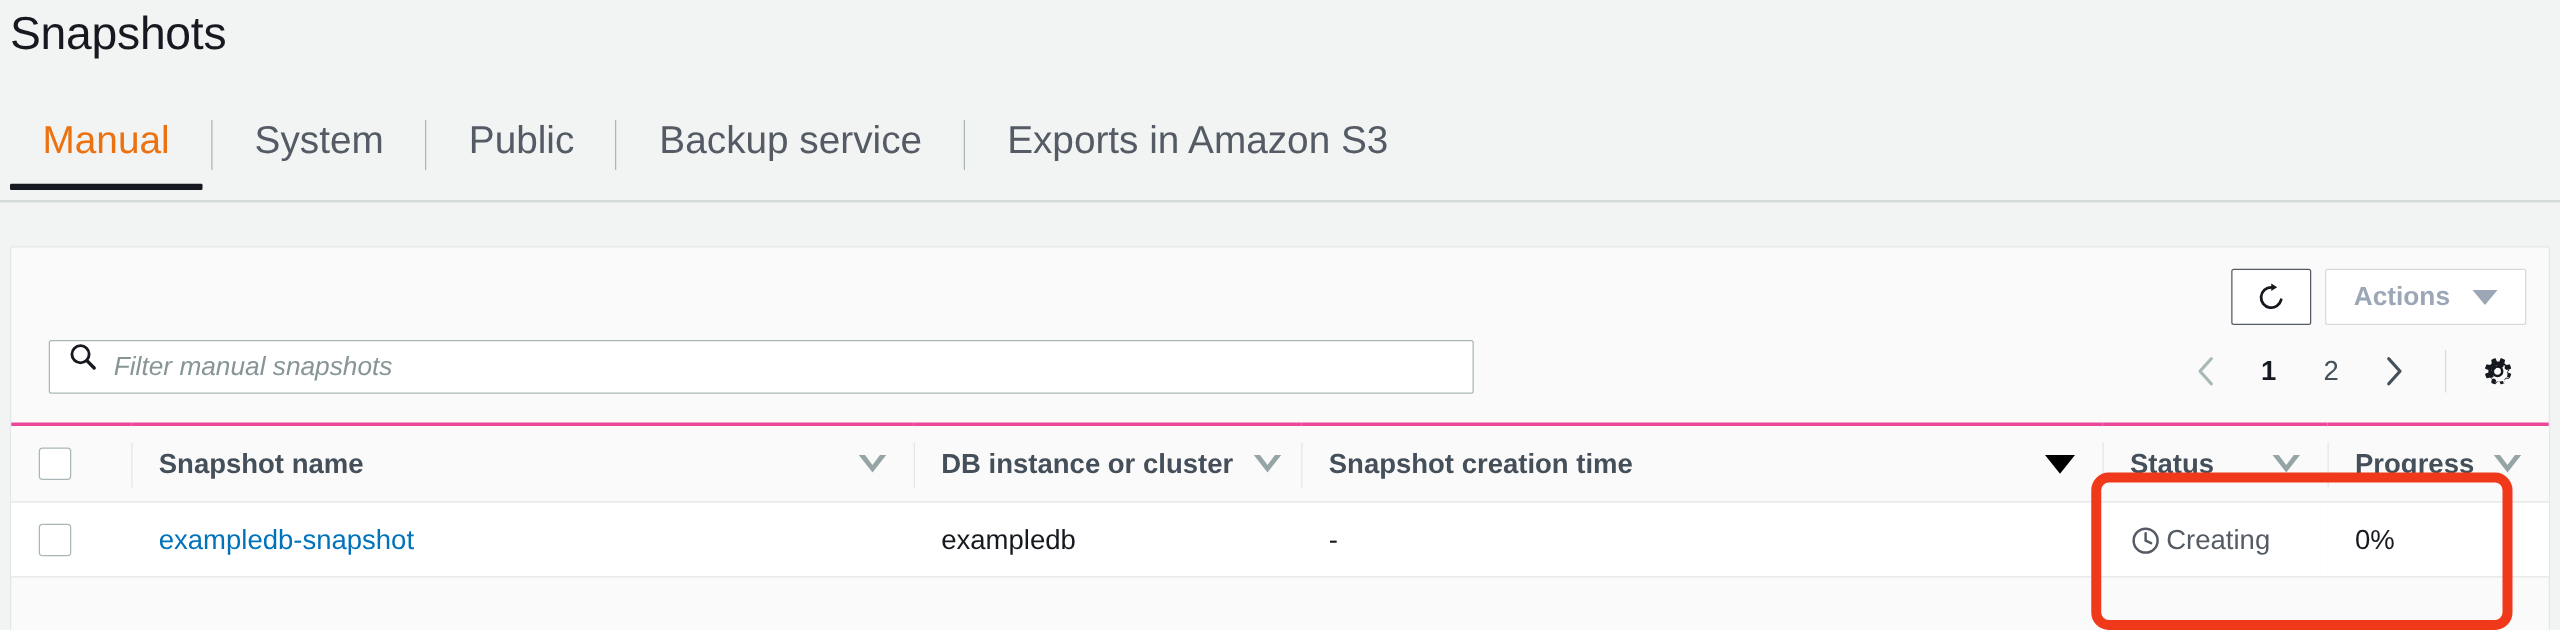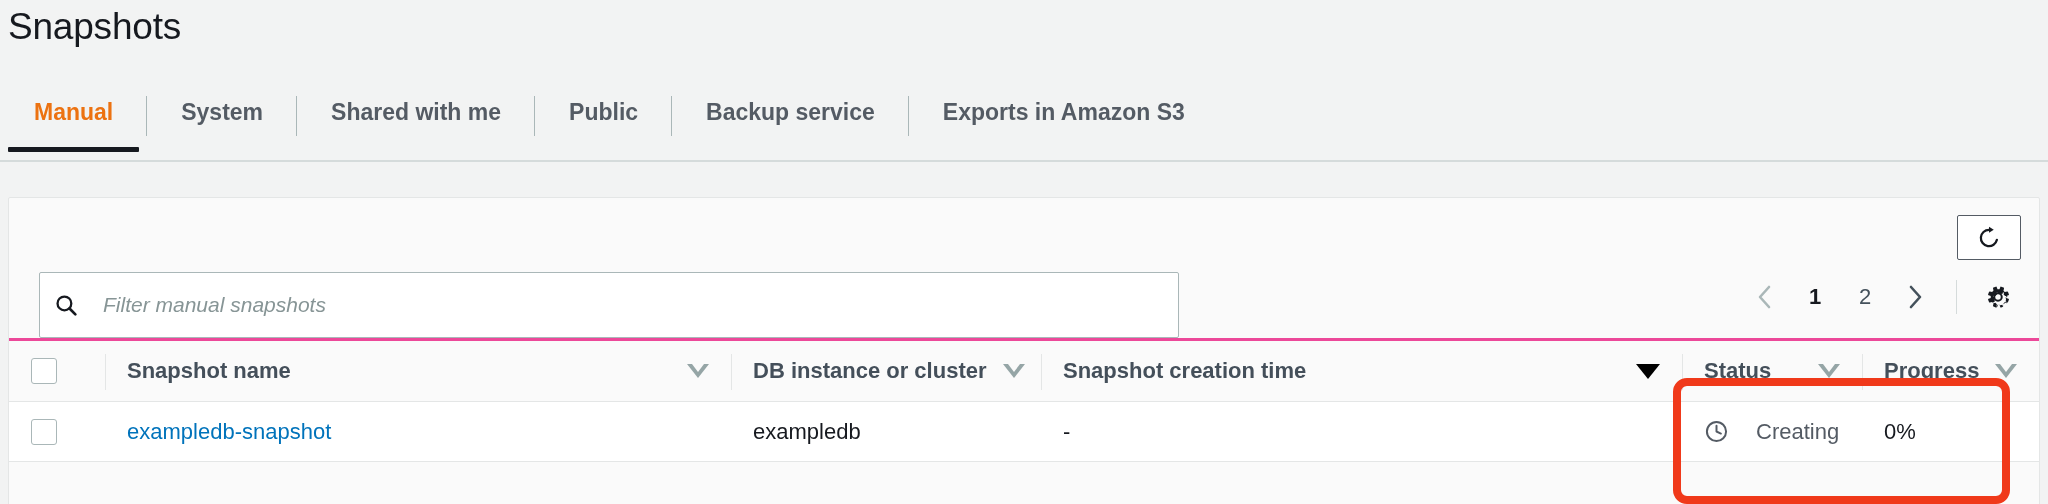--- a/index.html
+++ b/index.html
@@ -20,21 +20,21 @@
 
   
   .tabs {
     position: absolute; left: 0; top: 86px;
     width: 2048px; height: 75px;
     display: flex; align-items: flex-start;
   }
   .tab {
     position: relative;
     padding: 10px 34px 24px 34px;
-    font-size: 23px; font-weight: bold;
+    font-size: 31px; font-weight: normal;
     color: #545b64; white-space: nowrap;
     line-height: 32px; cursor: pointer;
   }
   .tab .divider {
     position: absolute; right: 0; top: 10px;
     width: 1px; height: 40px; background: #aab7b8;
   }
   .tab:last-child .divider { display: none; }
   .tab.active { color: #ec7211; }
   .tab.active .underline {
@@ -95,23 +95,23 @@
     padding: 0 28px; background: #ec7211;
     border: 1px solid #ec7211; color: #fff;
   }
 
   
   .filter-row {
     position: relative; height: 66px;
   }
   .search-box {
     position: absolute; left: 30px; top: 0;
-    width: 1140px; height: 66px;
+    width: 1140px; height: 43px;
     background: #fff; border: 1px solid #aab7b8; border-radius: 2px;
-    display: flex; align-items: center; padding: 0 14px; gap: 24px;
+    display: flex; padding: 0 14px; gap: 12px;
   }
   .search-box svg { flex: 0 0 auto; }
   .search-input {
     border: none; outline: none; background: transparent;
     font-family: "Liberation Sans", sans-serif;
     font-size: 21px; font-style: italic; color: #879596;
     width: 100%;
   }
   .search-input::placeholder { color: #879596; opacity: 1; }
 
@@ -166,21 +166,21 @@
     border-top: 15px solid #000;
   }
   .table tbody td {
     height: 60px; background: #fff;
     font-size: 22px; color: #16191f;
     padding: 0 22px; vertical-align: middle;
     border-bottom: 1px solid #e4e6e6;
     white-space: nowrap; position: relative;
   }
   .link { color: #0073bb; cursor: pointer; }
-  .cell-status { display: flex; align-items: flex-start; gap: 27px; color: #545b64; }
+  .cell-status { display: flex; align-items: flex-end; gap: 4px; color: #545b64; }
 
   
   .cb {
     width: 26px; height: 26px;
     border: 1px solid #aab7b8; border-radius: 3px;
     background: #fff; cursor: pointer; display: block;
   }
   th.col-cb, td.col-cb { padding-left: 28px; padding-right: 0; }
 
   
@@ -204,24 +204,20 @@
     <div class="tab active">
       <span>Manual</span>
       <span class="underline"></span>
       <span class="divider"></span>
     </div>
     <div class="tab">
       <span>System</span>
       <span class="divider"></span>
     </div>
     <div class="tab">
-      <span>Shared with me</span>
-      <span class="divider"></span>
-    </div>
-    <div class="tab">
       <span>Public</span>
       <span class="divider"></span>
     </div>
     <div class="tab">
       <span>Backup service</span>
       <span class="divider"></span>
     </div>
     <div class="tab">
       <span>Exports in Amazon S3</span>
       
@@ -232,20 +228,24 @@
   <div class="container">
 
     <div class="panel-header">
 
       <div class="panel-actions">
         <div class="btn btn-icon">
           <svg width="26" height="26" viewBox="0 0 24 24">
             <path d="M12 4.5a7.5 7.5 0 1 0 7.3 9.2" fill="none" stroke="#16191f" stroke-width="2.1" stroke-linecap="round"></path>
             <path d="M12 1.6v5.6l4.4-2.8z" fill="#16191f"></path>
           </svg>
+        </div>
+        <div class="btn btn-disabled">
+          <span>Actions</span>
+          <span class="caret"></span>
         </div>
       </div>
     </div>
 
     <div class="filter-row">
       <div class="search-box">
         <svg width="25" height="25" viewBox="0 0 24 24">
           <circle cx="10" cy="10" r="6.6" fill="none" stroke="#16191f" stroke-width="2.2"></circle>
           <line x1="14.9" y1="14.9" x2="20.5" y2="20.5" stroke="#16191f" stroke-width="2.6" stroke-linecap="round"></line>
         </svg>

